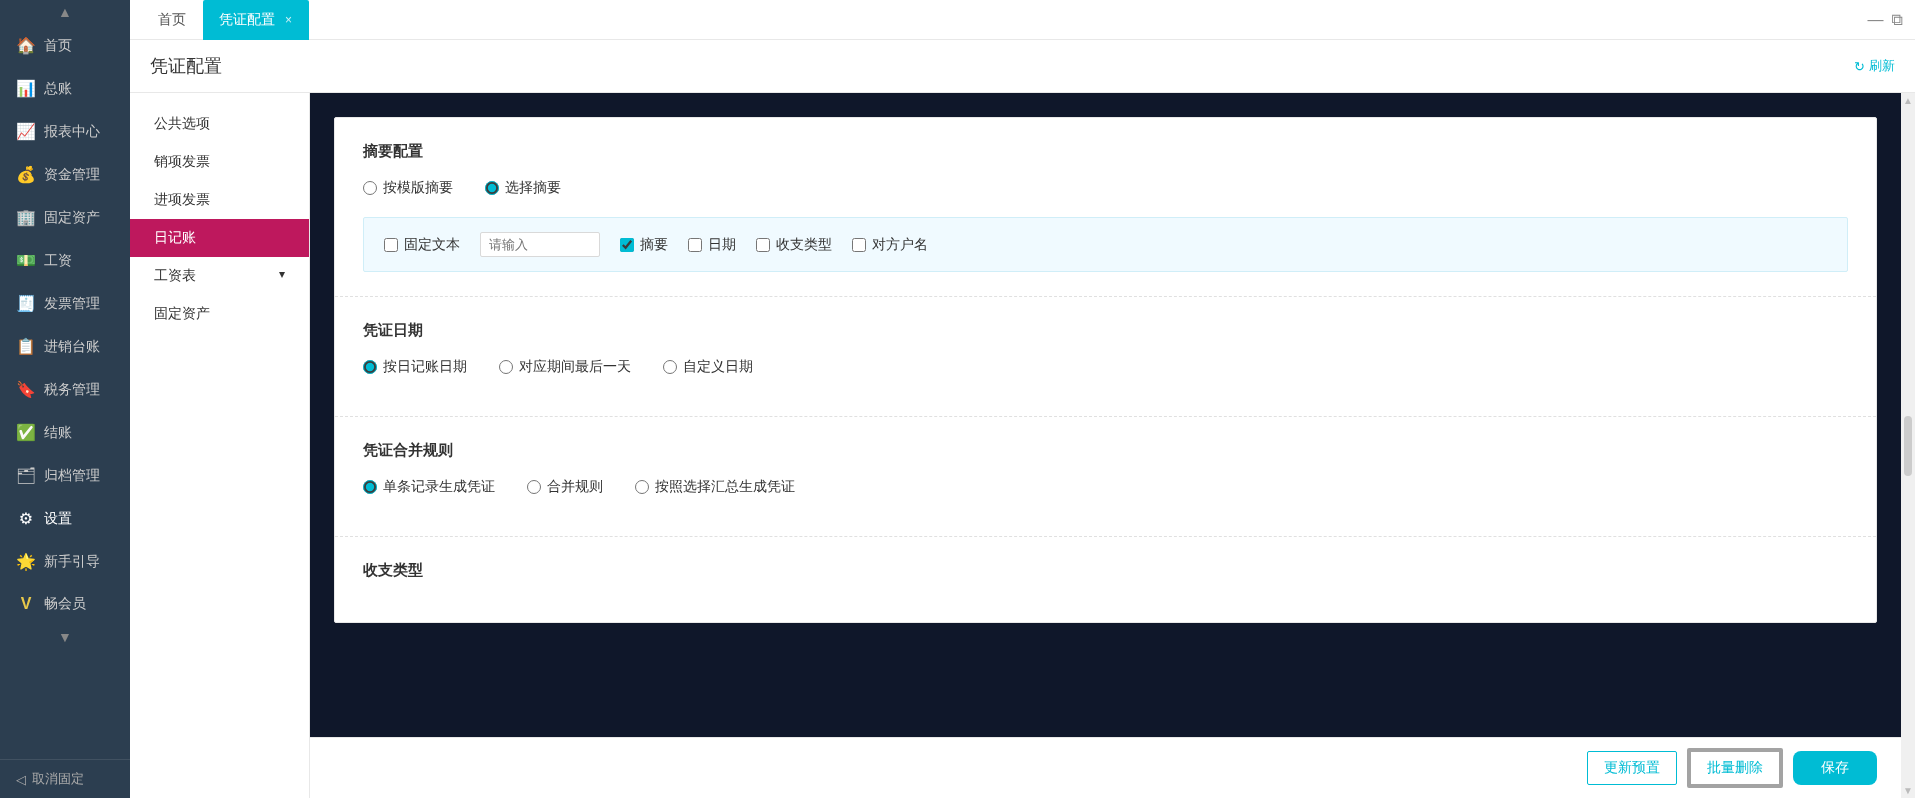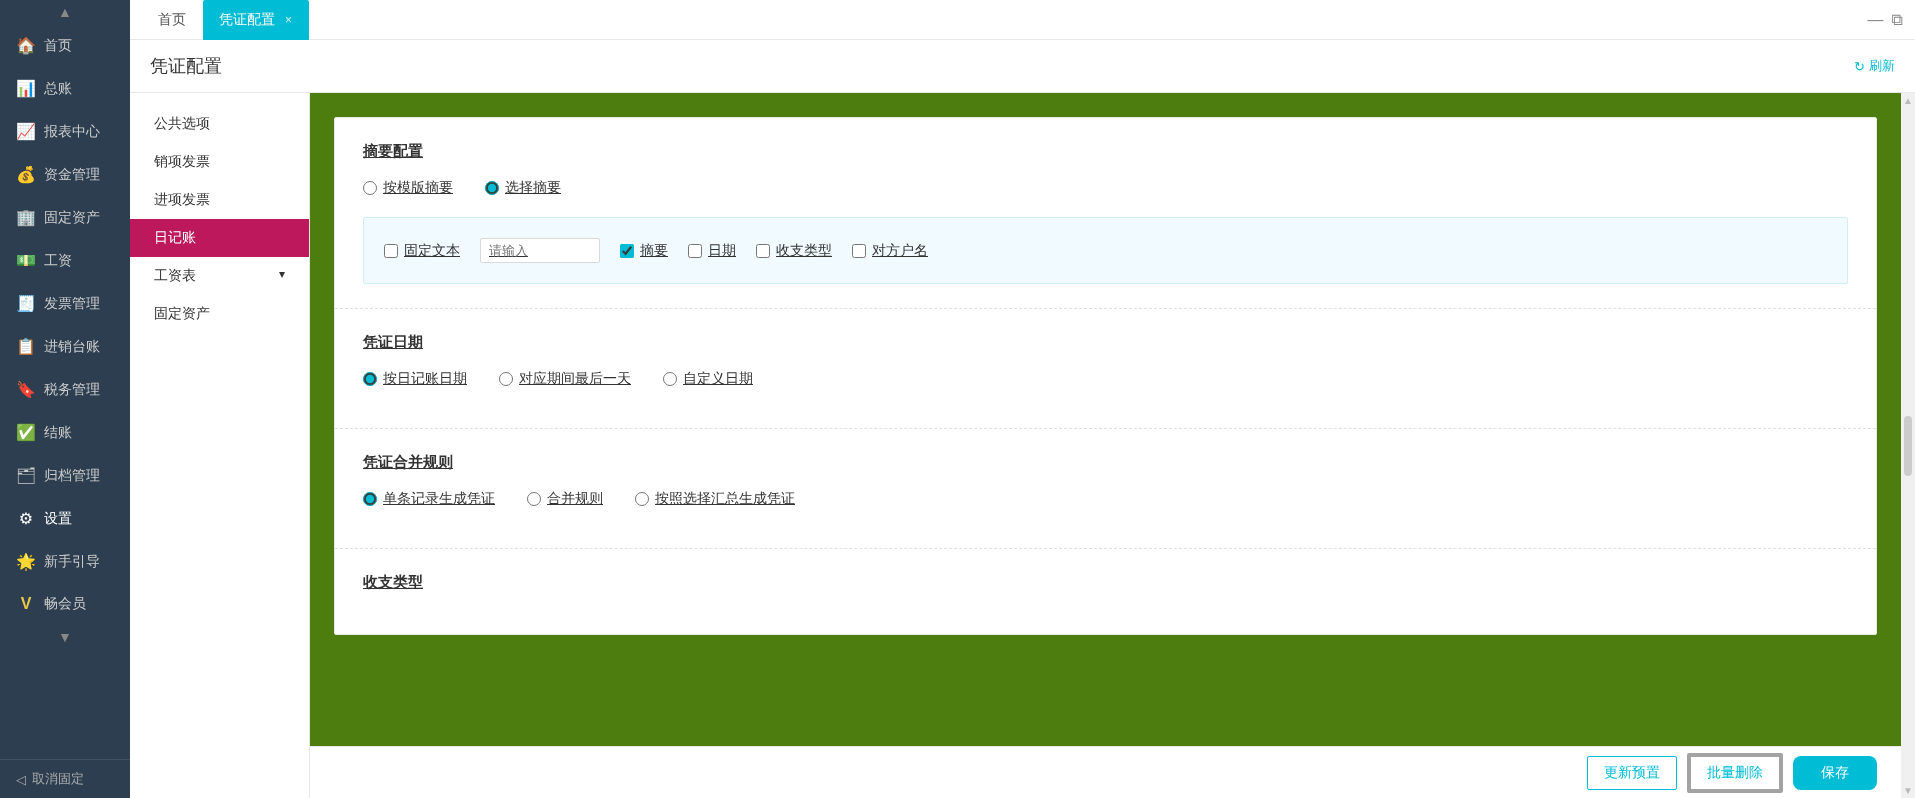--- a/index.html
+++ b/index.html
@@ -137,22 +137,21 @@
       justify-content: space-between;
     }
     .left-nav-item.active { background: #be185d; color: #fff; }
     .left-nav-item .arrow { font-size: 12px; }
 
     
     .right-content {
       flex: 1;
       overflow-y: auto;
       padding: 24px;
-      background: #4d7c0f;
-      text-decoration: underline;
+      background: #0f172a;
     }
 
     
     .config-section {
       background: #fff;
       border: 1px solid #e8e8e8;
       border-radius: 2px;
       margin-bottom: 0;
     }
     .section-divider {
@@ -188,21 +187,21 @@
       width: 14px; height: 14px;
       accent-color: #00bcd4;
       cursor: pointer;
     }
 
     
     .checkbox-config-area {
       background: #f0faff;
       border: 1px solid #d0eef8;
       border-radius: 2px;
-      padding: 20px 20px;
+      padding: 14px 20px;
       margin-top: 20px;
     }
     .checkbox-row {
       display: flex;
       align-items: center;
       gap: 20px;
       flex-wrap: wrap;
     }
     .checkbox-label {
       display: flex;
@@ -233,21 +232,21 @@
 
     
     .bottom-bar {
       background: #fff;
       border-top: 1px solid #e8e8e8;
       padding: 10px 24px;
       display: flex;
       justify-content: flex-end;
       align-items: center;
       gap: 10px;
-      height: 52px;
+      height: 61px;
       flex-shrink: 0;
     }
     .btn-update-preview {
       background: #fff;
       border: 1px solid #00bcd4;
       color: #00bcd4;
       padding: 7px 16px;
       border-radius: 2px;
       cursor: pointer;
       font-size: 14px;

